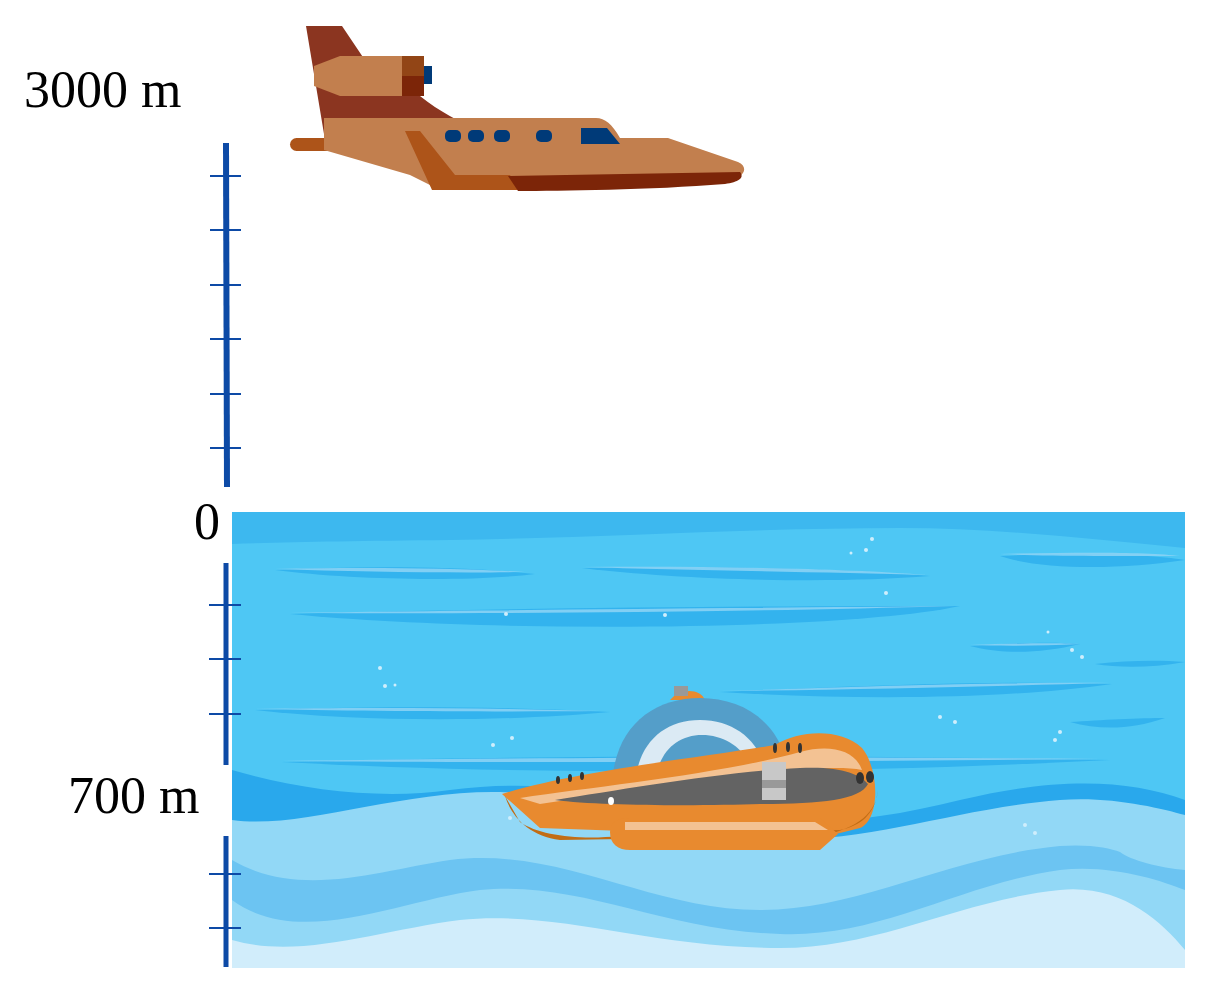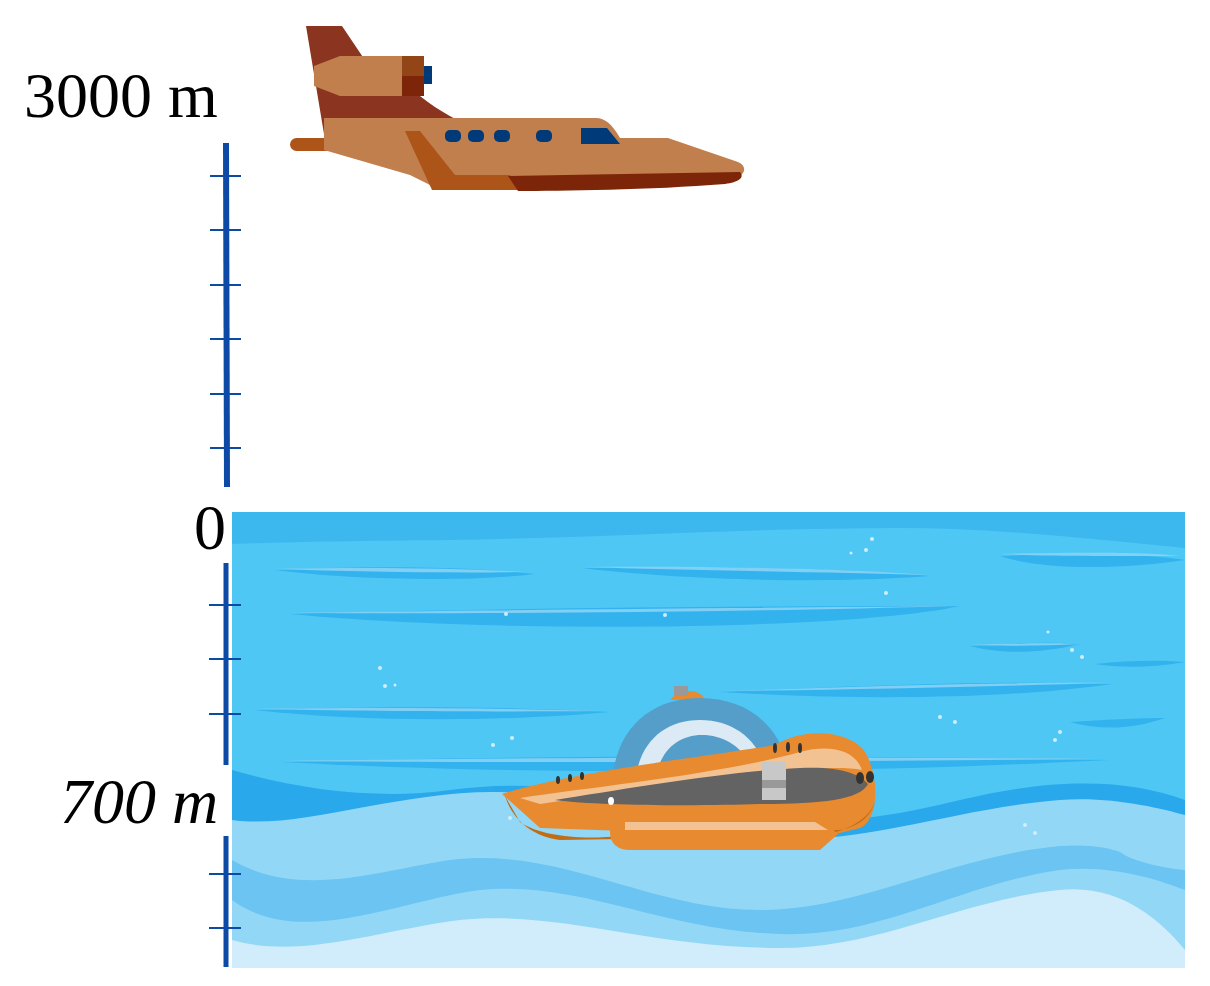--- a/index.html
+++ b/index.html
@@ -1,18 +1,18 @@
 <!DOCTYPE html>
 <html><head>
 <meta charset="utf-8">
 <style>
   html, body { margin:0; padding:0; background:#ffffff; }
   body { width:1210px; height:986px; position:relative; overflow:hidden;
          font-family:"Liberation Serif", "DejaVu Serif", serif; }
-  .label { position:absolute; color:#000; font-size:64px; line-height:1; white-space:nowrap; }
+  .label { position:absolute; color:#000; font-size:52px; line-height:1; white-space:nowrap; }
   svg { position:absolute; left:0; top:0; }
 </style>
 </head>
 <body>
 
 <svg width="1210" height="986" viewBox="0 0 1210 986">
 
   <g>
     <rect x="232" y="512" width="953" height="456" fill="#4ec7f4"></rect>
     <path d="M232 512 H1185 V548 C1100 540 1000 528 900 528 C750 528 600 538 450 540 C350 541 290 542 232 544 Z" fill="#3db8ef"></path>
@@ -133,13 +133,13 @@
         <ellipse cx="582" cy="776" rx="2" ry="4"></ellipse>
       <ellipse cx="860" cy="778" rx="4" ry="6"></ellipse>
         <ellipse cx="870" cy="777" rx="4" ry="6"></ellipse>
     </g>
     <ellipse cx="611" cy="801" rx="3" ry="4" fill="#fff"></ellipse>
   </g>
 </svg>
 
 <div class="label" style="left:24px; top:64px;">3000 m</div>
 <div class="label" style="left:194px; top:496px;">0</div>
-<div class="label" style="left:60px; top:770px;font-style:italic;">700 m</div>
+<div class="label" style="left:68px; top:770px;">700 m</div>
 
 </body></html>

